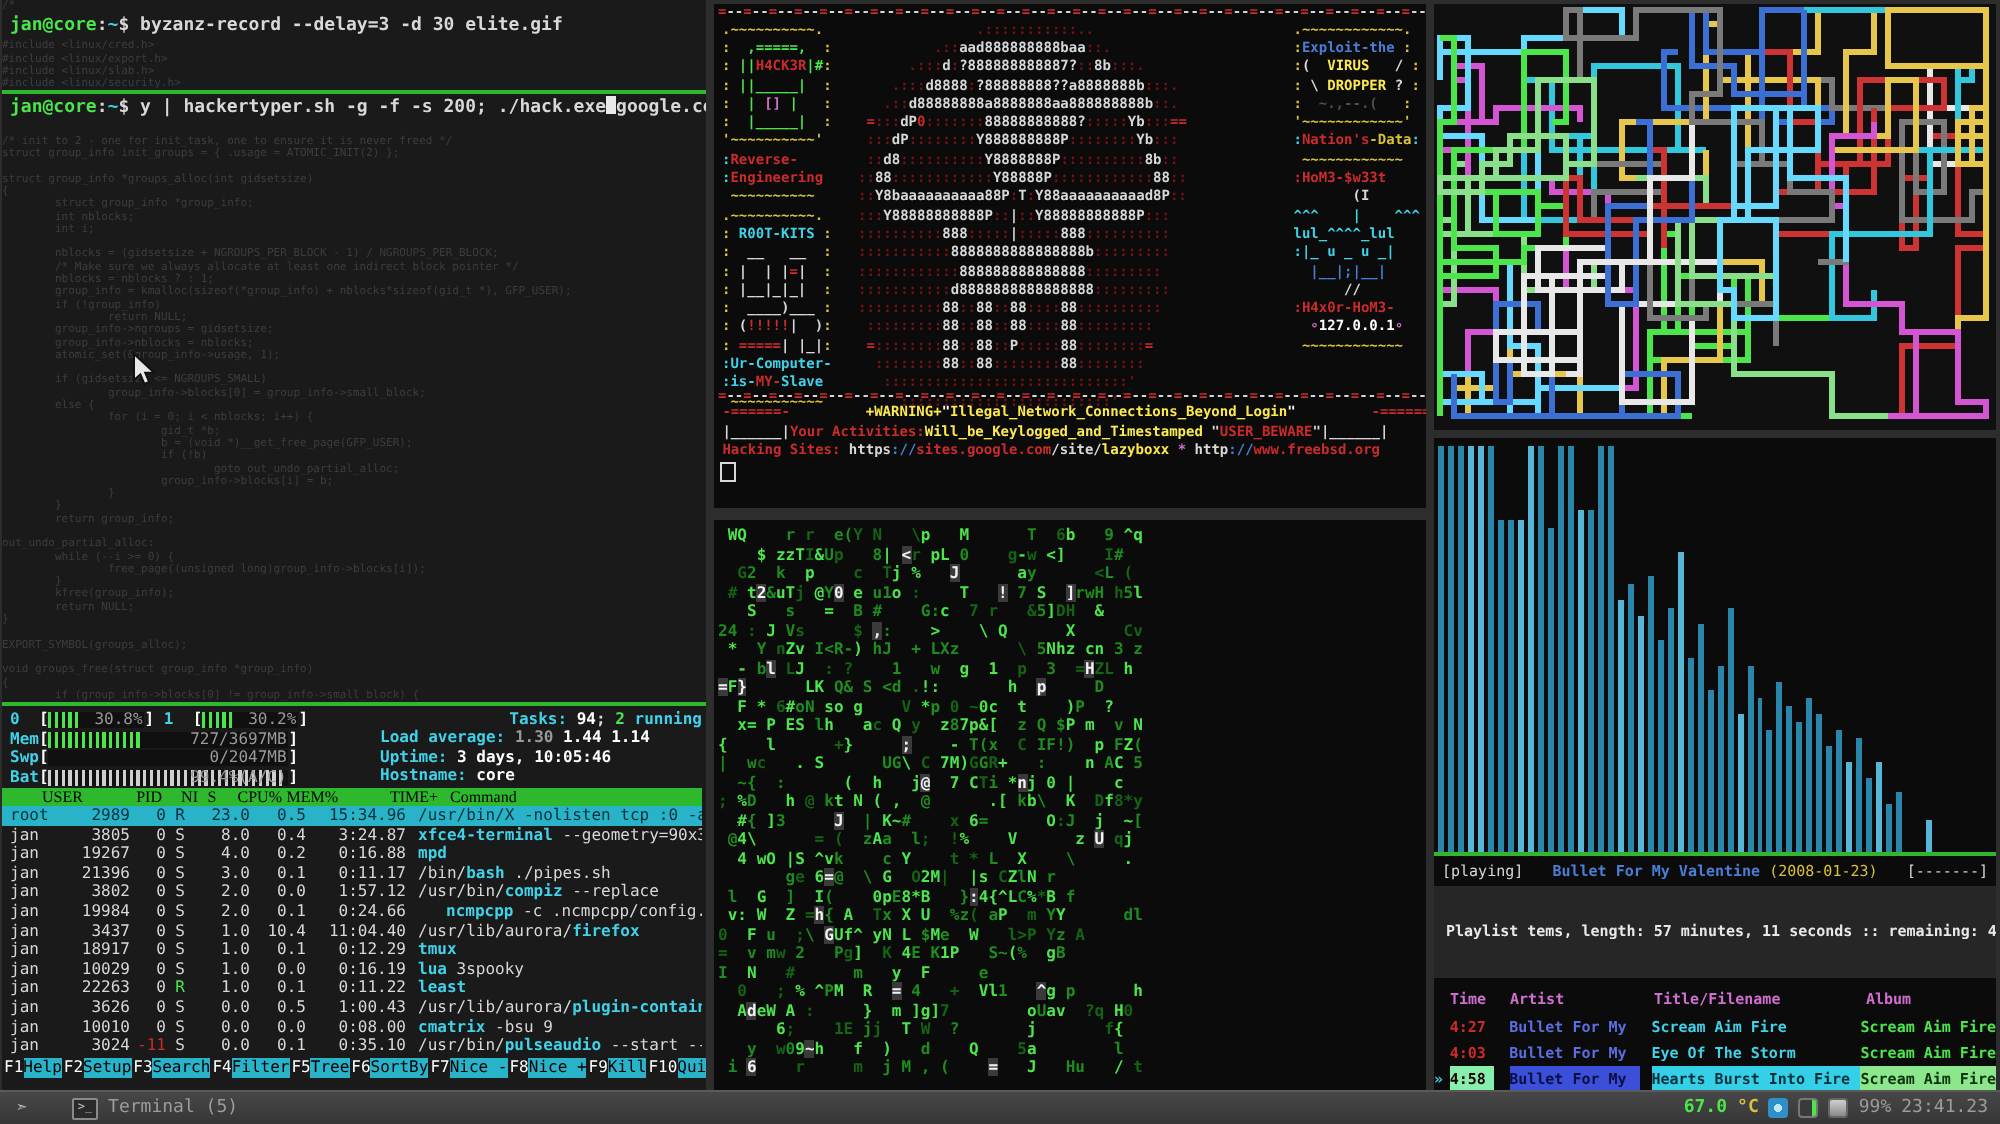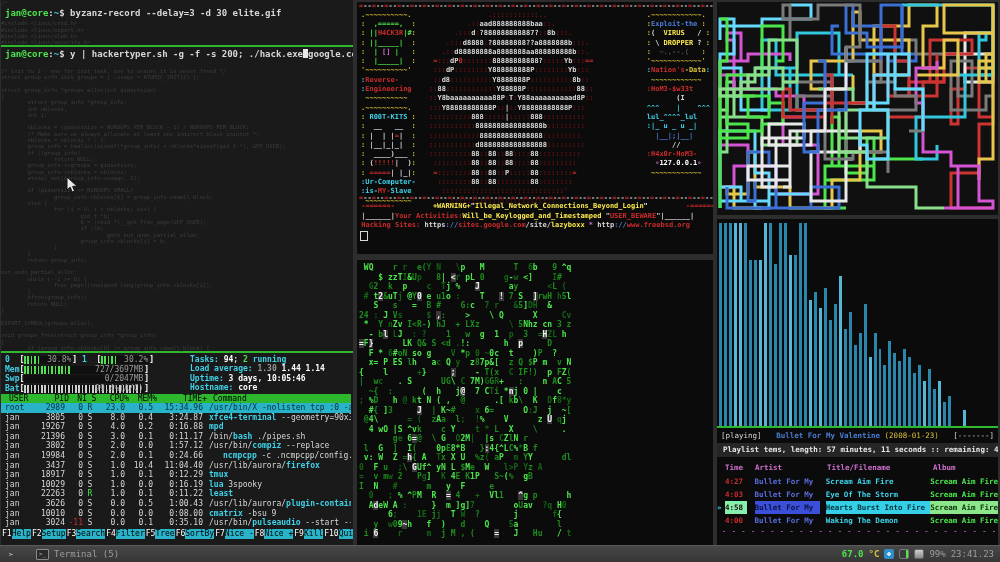--- a/index.html
+++ b/index.html
@@ -24,21 +24,21 @@
   .mcol{width:185px;}
   .mrow{display:flex;height:9.6px;align-items:center;white-space:pre;}
   .mlabel{color:#3fd2e8;font-weight:bold;}
   .mbrk{color:#fff;font-weight:bold;}
   .mbar{position:relative;height:8px;width:120px;background:#101010;}
   .mfill{position:absolute;left:0;top:0;bottom:0;
      background:repeating-linear-gradient(90deg,#4ce64c 0 1.6px,transparent 1.6px 3.4px);}
   .mfill.grayfill{background:repeating-linear-gradient(90deg,#cfcfcf 0 1.6px,transparent 1.6px 3.4px);}
   .mval{position:absolute;right:1px;top:-1px;color:#9a9a9a;font-size:8px;}
   .infocol{flex:1;}
-  .hrowhead{background:#2db82d;color:#000;display:flex;white-space:pre;margin-left:-4px;padding-left:8px;}
+  .hrowhead{background:#2db82d;color:#000;display:flex;white-space:pre;margin-left:-4px;padding-left:20px;font-family:Liberation Serif, serif;}
   .hrow{display:flex;white-space:pre;}
   .hrow.sel{background:#29b3c9;color:#06303a;margin-left:-4px;padding-left:4px;}
   .hrow.sel span{color:#06303a !important;}
   .cu{width:24px}.cpid{width:36px;text-align:right}.cni{width:18px;text-align:right}
   .cs{width:14px;text-align:center}.ccpu{width:28px;text-align:right}.cmem{width:28px;text-align:right}
   .ct{width:50px;text-align:right}.ccmd{flex:1;padding-left:6px;overflow:hidden}
   .fbar{display:flex;white-space:pre;margin-left:-4px;font-size:8px;line-height:10px;margin-top:1px;}
   .fkey{display:flex;flex:1;}
   .fn{color:#fff;padding-left:1px;}
   .flabel{flex:1;background:#29b3c9;color:#000;}
@@ -67,21 +67,21 @@
   #win-music{left:717px;top:219px;width:281px;height:326px;background:#0b0b0b;color:#d8d8d8;}
   #vis-pane{position:relative;height:207px;}
   #vis-bars{position:absolute;left:2px;right:0;bottom:0;top:2px;display:flex;align-items:flex-end;}
   .vbar{width:3px;margin-right:2px;background:#2a87ab;}
   #np-status{font-size:7.5px;line-height:11px;padding:2px 4px 0 4px;}
   .np-row{display:flex;white-space:pre;}
   .np-l{width:52px;}
   .np-c{flex:1;text-align:center;}
   .np-r{width:52px;text-align:right;}
   #pl-stats{background:#262626;color:#e8e8e8;font-weight:bold;font-size:7.5px;line-height:14px;
-     padding:0 6px;margin-top:2px;white-space:pre;}
+     padding:16px 6px;margin-top:2px;white-space:pre;}
   #pl-head{display:flex;color:#d06fd0;font-weight:bold;font-size:7.5px;line-height:15px;margin-top:3px;white-space:pre;}
   .plrow{display:flex;font-size:7.5px;line-height:13px;white-space:pre;font-weight:bold;}
   .pl-mark{width:8px;color:#3fd2e8;}
   .pl-time{width:22px;text-align:left;color:#cc2b2b;}
   .pl-artist{width:66px;margin-left:8px;color:#5b6ee1;}
   .pl-title{width:106px;margin-left:6px;color:#3fd2e8;}
   .pl-album{flex:1;color:#4ce64c;}
   .plrow.sel .pl-time{background:#86efac;color:#1a0000;}
   .plrow.sel .pl-artist{background:#3b4fd8;color:#0a1040;}
   .plrow.sel .pl-title{background:#35d0e8;color:#06303a;}
@@ -173,21 +173,21 @@
   <div class="tmux-split"></div>
   <div id="htop">
     <div class="meters">
       <div class="mcol" id="meter-col">
           <div class="mrow"><span class="mlabel">0  </span><span class="mbrk">[</span><div class="mbar" style="width: 48px;"><div class="mfill" style="width: 31%;"></div><span class="mval">30.8%</span></div><span class="mbrk">] </span><span class="mlabel">1  </span><span class="mbrk">[</span><div class="mbar" style="width: 48px;"><div class="mfill" style="width: 30%;"></div><span class="mval">30.2%</span></div><span class="mbrk">] </span></div>
           <div class="mrow"><span class="mlabel">Mem</span><span class="mbrk">[</span><div class="mbar"><div class="mfill" style="width: 38%;"></div><span class="mval">727/3697MB</span></div><span class="mbrk">] </span></div>
           <div class="mrow"><span class="mlabel">Swp</span><span class="mbrk">[</span><div class="mbar"><div class="mfill" style="width: 0%;"></div><span class="mval">0/2047MB</span></div><span class="mbrk">] </span></div>
           <div class="mrow"><span class="mlabel">Bat</span><span class="mbrk">[</span><div class="mbar"><div class="mfill grayfill" style="width: 99%;"></div><span class="mval">99.4%(A/C)</span></div><span class="mbrk">] </span></div>
         </div>
       <div class="infocol" id="info-col">
-          <div class="wline" style="font-weight: bold;"><span class="c-c">Tasks: </span><span class="c-W">94</span><span class="c-w">; </span><span class="c-g">2</span><span class="c-c"> running</span></div>
+          <div class="wline" style="font-weight: bold; text-align: right;"><span class="c-c">Tasks: </span><span class="c-W">94</span><span class="c-w">; </span><span class="c-g">2</span><span class="c-c"> running</span></div>
           <div class="wline" style="font-weight: bold;"><span class="c-c">Load average: </span><span class="c-o">1.30 </span><span class="c-W">1.44 1.14</span></div>
           <div class="wline" style="font-weight: bold;"><span class="c-c">Uptime: </span><span class="c-W">3 days, 10:05:46</span></div>
           <div class="wline" style="font-weight: bold;"><span class="c-c">Hostname: </span><span class="c-W">core</span></div>
         </div>
     </div>
     <div class="hrowhead" id="htop-head"><span class="cu">USER</span><span class="cpid">PID</span><span class="cni">NI</span><span class="cs">S</span><span class="ccpu">CPU%</span><span class="cmem">MEM%</span><span class="ct">TIME+</span><span class="ccmd">Command</span></div>
     <div id="htop-rows">
         <div class="hrow sel"><span class="cu">root</span><span class="cpid">2989</span><span class="cni">0</span><span class="cs c-g">R</span><span class="ccpu">23.0</span><span class="cmem">0.5</span><span class="ct">15:34.96</span><span class="ccmd"><span class="c-w">/usr/bin/X -nolisten tcp :0 -auth /tmp/</span></span></div>
         <div class="hrow"><span class="cu">jan</span><span class="cpid">3805</span><span class="cni">0</span><span class="cs">S</span><span class="ccpu">8.0</span><span class="cmem">0.4</span><span class="ct">3:24.87</span><span class="ccmd"><span class="c-c" style="font-weight: bold;">xfce4-terminal</span><span class="c-w"> --geometry=90x39 --displ</span></span></div>
         <div class="hrow"><span class="cu">jan</span><span class="cpid">19267</span><span class="cni">0</span><span class="cs">S</span><span class="ccpu">4.0</span><span class="cmem">0.2</span><span class="ct">0:16.88</span><span class="ccmd"><span class="c-c" style="font-weight: bold;">mpd</span></span></div>

